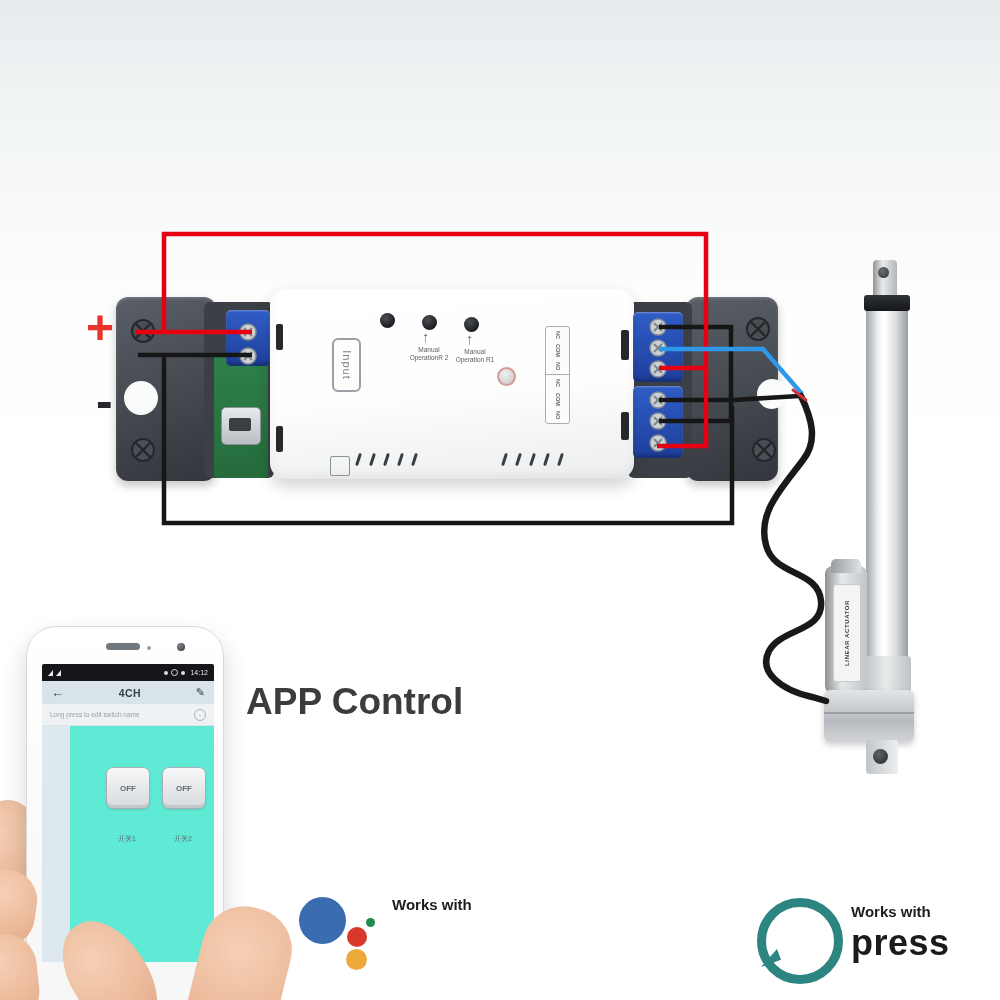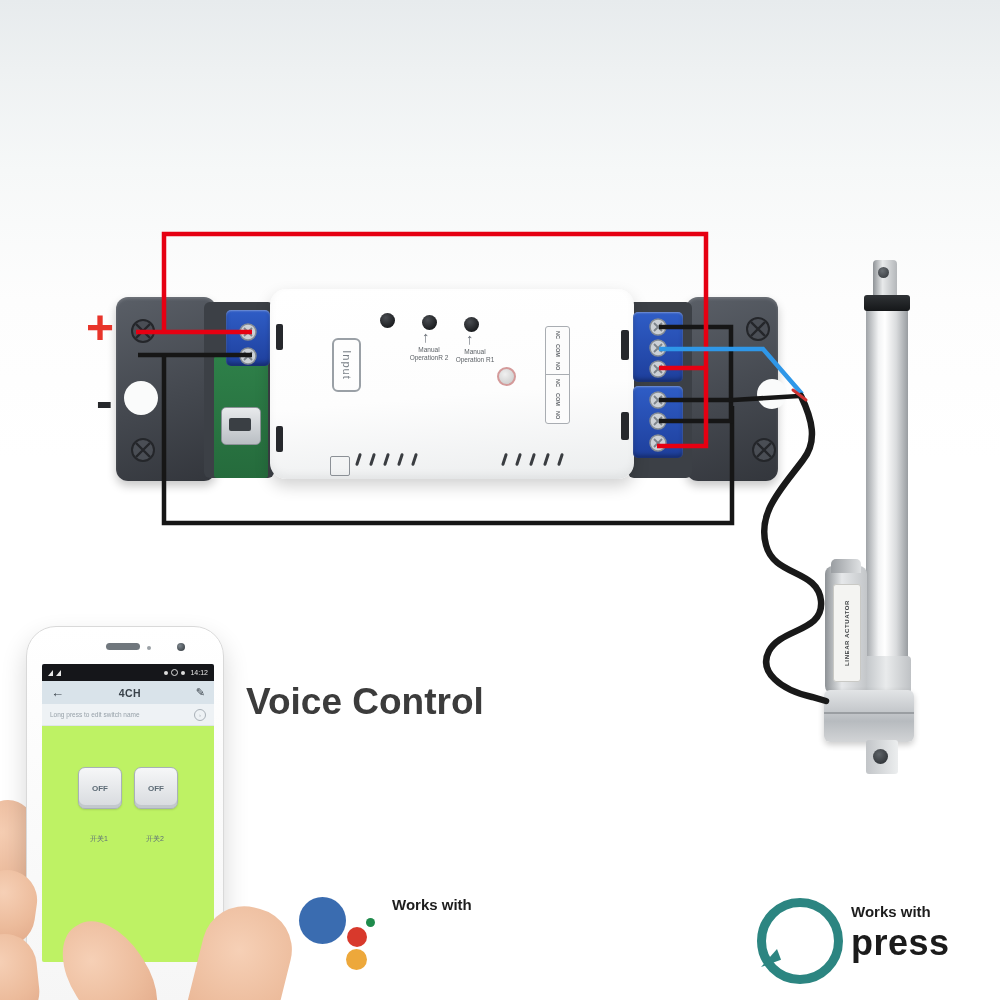--- a/index.html
+++ b/index.html
@@ -107,21 +107,21 @@
   .sb-time{font-size:7px;color:#e4e4e4;margin-left:2px;}
   .nav{height:23px;background:#d9e3ea;display:flex;align-items:center;padding:0 9px;flex:none;}
   .nav-back{font-size:13px;color:#39424a;font-weight:bold;}
   .nav-title{flex:1;text-align:center;font-size:10.5px;font-weight:bold;color:#39424a;letter-spacing:.5px;}
   .nav-edit{font-size:11px;color:#39424a;}
   .hint-row{height:21px;background:#eef2f5;border-bottom:1px solid #dfe5e9;display:flex;align-items:center;
     padding:0 8px;flex:none;}
   .hint-text{font-size:6.5px;color:#97a1a9;}
   .hint-icon{margin-left:auto;width:10px;height:10px;border:1px solid #a9b1b8;border-radius:50%;
     display:flex;align-items:center;justify-content:center;font-size:6px;color:#a9b1b8;line-height:1;}
-  .app-main{flex:1;position:relative;background:#bef264;}
+  .app-main{flex:1;position:relative;background:#5eead4;margin-left:28px;}
   .key{position:absolute;width:42px;height:40px;border:1px solid #a8b1b8;border-radius:7px;
     background:linear-gradient(180deg,#f6f7f8,#d7dade);box-shadow:inset 0 -3px 0 #c3c8cd,0 1px 2px rgba(0,0,0,.12);
     display:flex;align-items:center;justify-content:center;font-size:8px;font-weight:bold;color:#5d6b76;}
   .key-label{position:absolute;width:42px;text-align:center;font-size:7px;color:#5d6d79;}
   .skin{background:radial-gradient(circle at 42% 30%,#f6d0b6,#ecbb9b 55%,#dfa585);z-index:6;}
   .thumb{left:72px;top:916px;width:76px;height:124px;border-radius:48%;transform:rotate(-33deg);}
   .fingers-right{left:194px;top:906px;width:90px;height:150px;border-radius:42px;transform:rotate(14deg);}
   .fingers-left1{left:-24px;top:870px;width:60px;height:76px;border-radius:30px;transform:rotate(8deg);}
   .fingers-left2{left:-28px;top:934px;width:66px;height:90px;border-radius:32px;transform:rotate(-6deg);}
 
@@ -341,21 +341,21 @@
       <div class="key-label" style="left:92px;top:108px;">开关2</div>
     </div>
   </div>
 
   <div class="abs skin thumb"></div>
   <div class="abs skin fingers-right"></div>
   <div class="abs skin fingers-left1"></div>
   <div class="abs skin fingers-left2"></div>
 
   <div class="abs mk">
-    <div class="mk-line">Voice Control</div>
+    <div class="mk-line">APP Control</div>
   </div>
 
   <div class="abs gb-circle gb-blue"></div>
   <div class="abs gb-circle gb-red"></div>
   <div class="abs gb-circle gb-green"></div>
   <div class="abs gb-circle gb-yellow"></div>
   <div class="abs gb-text">
     <div class="works">Works with</div>
   </div>
 

